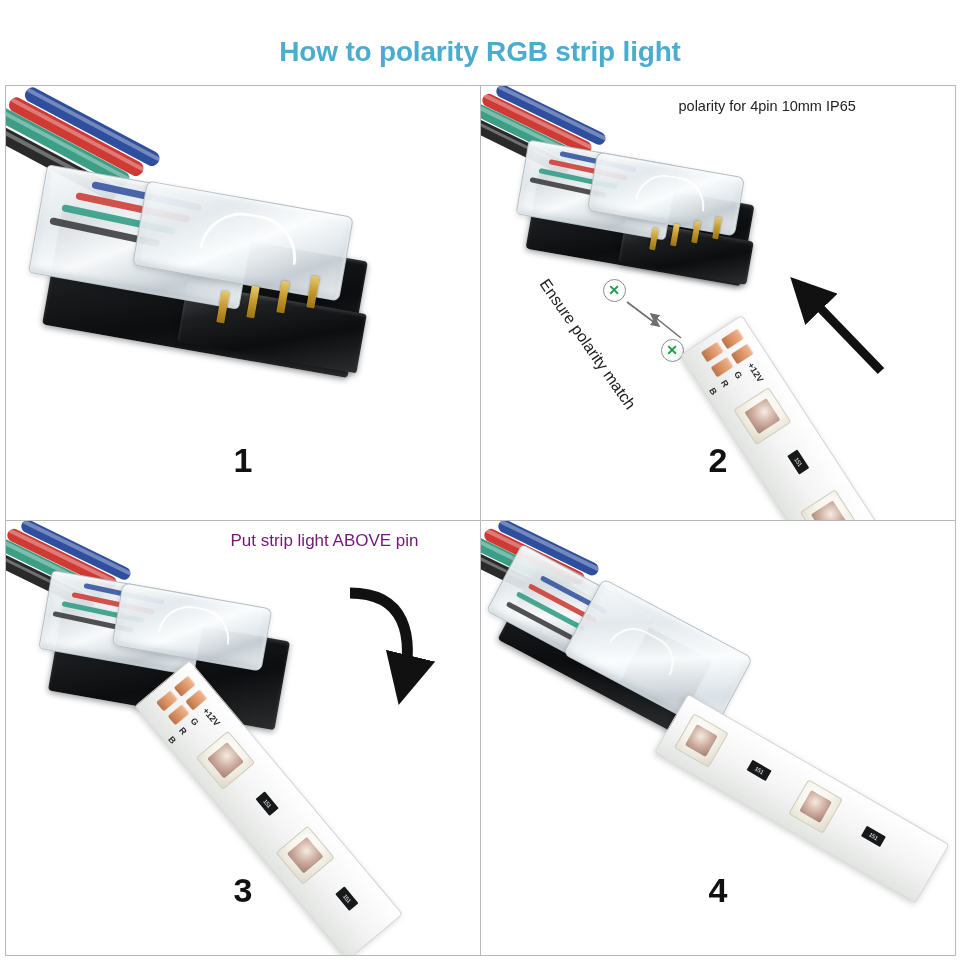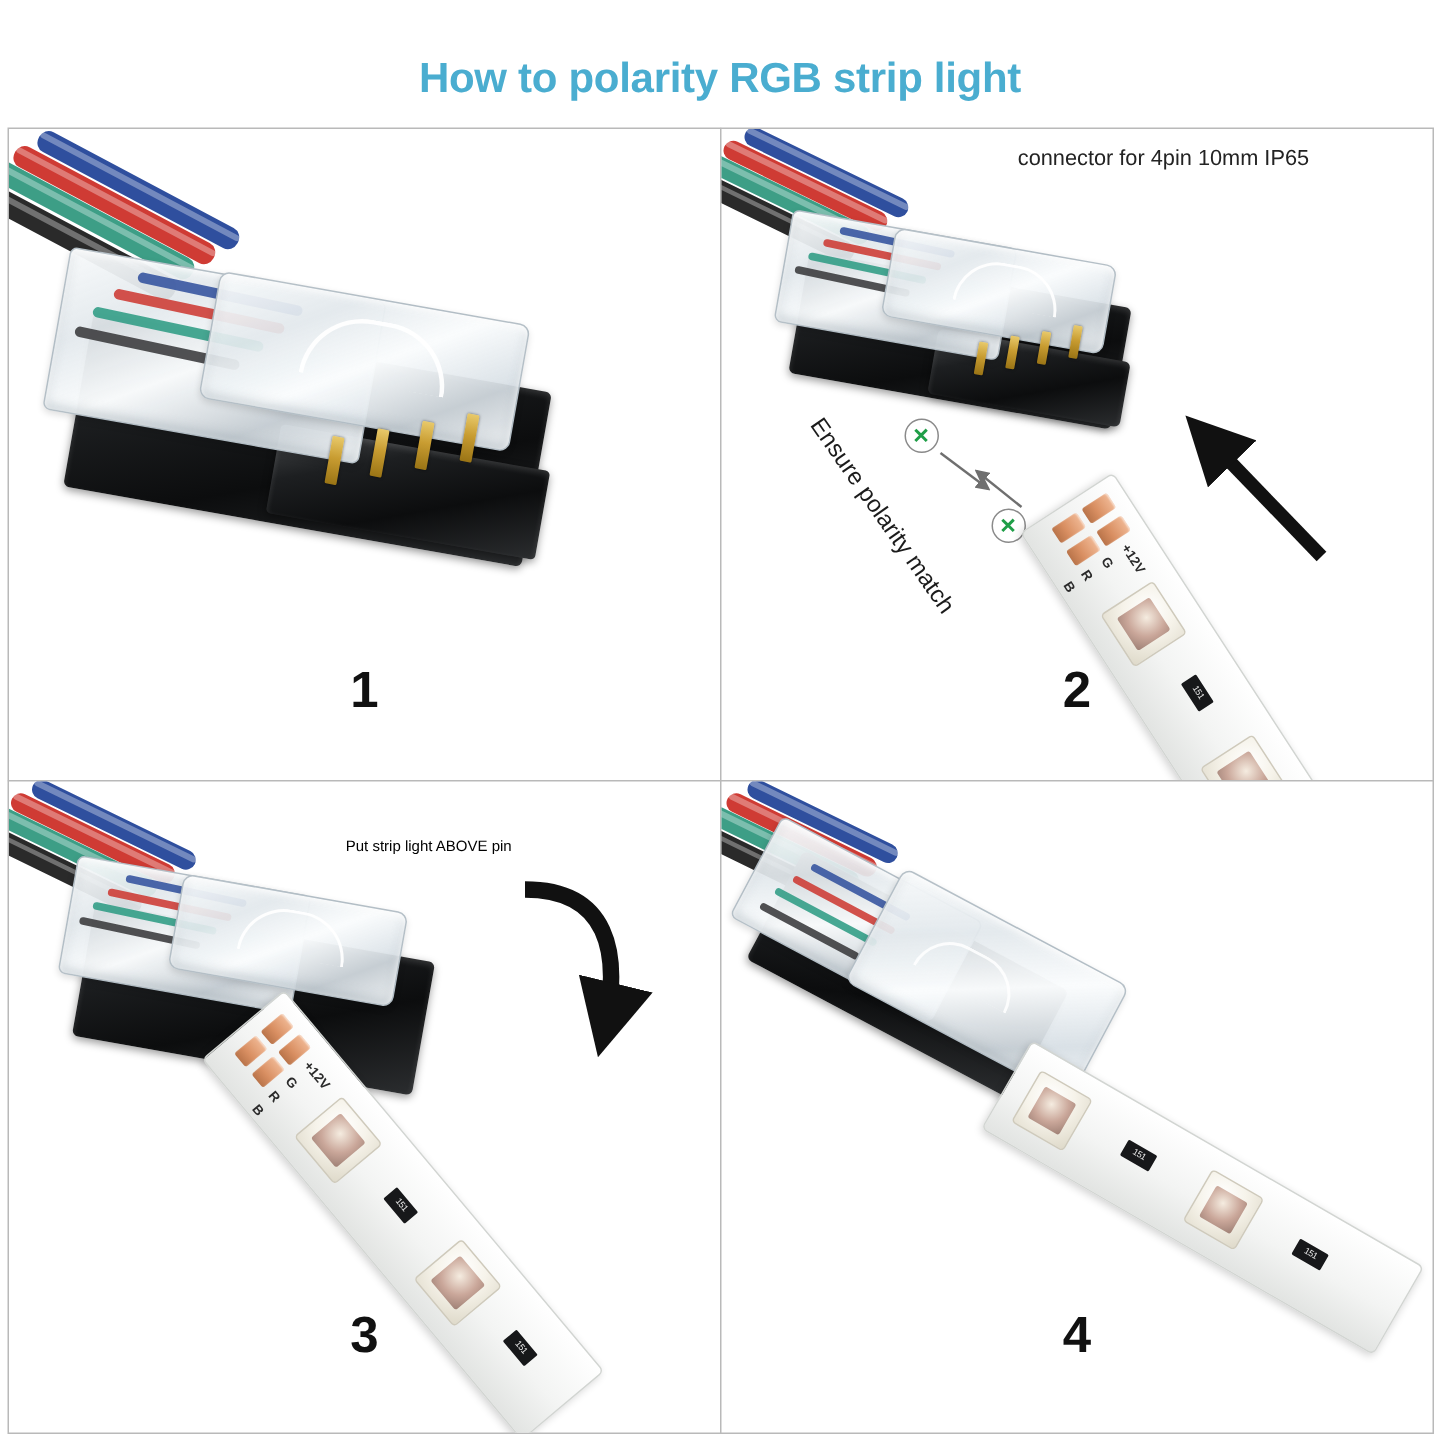--- a/index.html
+++ b/index.html
@@ -200,24 +200,23 @@
     color: #1f9e47;
     font-size: 14px;
     font-weight: bold;
     line-height: 1;
   }
 
   
   .above-pin-label {
     position: absolute;
     left: 225px; top: 10px;
-    font-size: 10px;
-    color: #000000;
+    font-size: 17px;
+    color: #701a75;
     white-space: nowrap;
-    margin-top: 28px;
   }
 </style>
 </head>
 <body>
 
 <div id="page-title">How to polarity RGB strip light</div>
 
 <div id="panel-grid">
 
   <div class="panel p1">
@@ -273,21 +272,21 @@
       <div style="position:absolute; left:156px; top:90px; width:66px; height:28px;
                   border:2.5px solid rgba(255,255,255,0.92); border-bottom:none;
                   border-radius:34px 34px 0 0; transform:rotate(10deg);"></div>
 
       <div class="pin" style="left:170px; top:142px; width:6px; height:22px; transform:rotate(10deg);"></div>
       <div class="pin" style="left:191px; top:138px; width:6px; height:22px; transform:rotate(10deg);"></div>
       <div class="pin" style="left:212px; top:135px; width:6px; height:22px; transform:rotate(10deg);"></div>
       <div class="pin" style="left:233px; top:131px; width:6px; height:22px; transform:rotate(10deg);"></div>
 
       <div class="example-block">
-        <div class="example-text">connector for 4pin 10mm IP65</div>
+        <div class="example-text">polarity for 4pin 10mm IP65</div>
       </div>
 
       <div class="polarity-label">Ensure polarity match</div>
 
       <div class="xmark" style="left:122px; top:193px;">
         <span>✕</span>
       </div>
       <div class="xmark" style="left:180px; top:253px;">
         <span>✕</span>
       </div>

